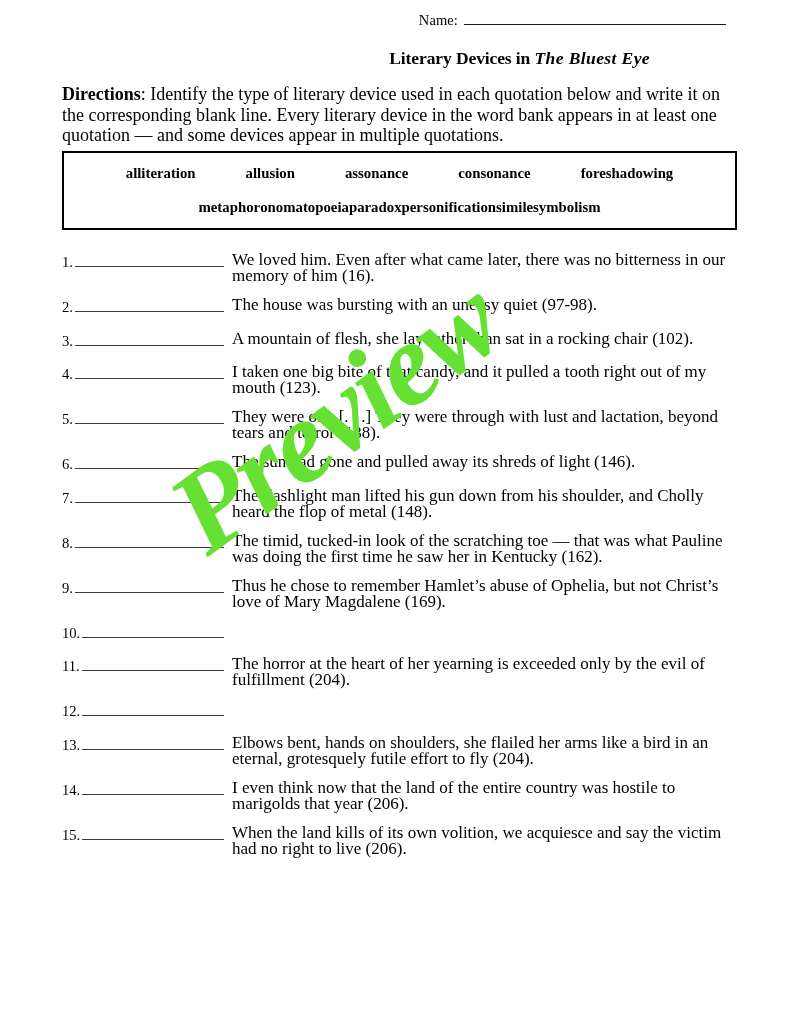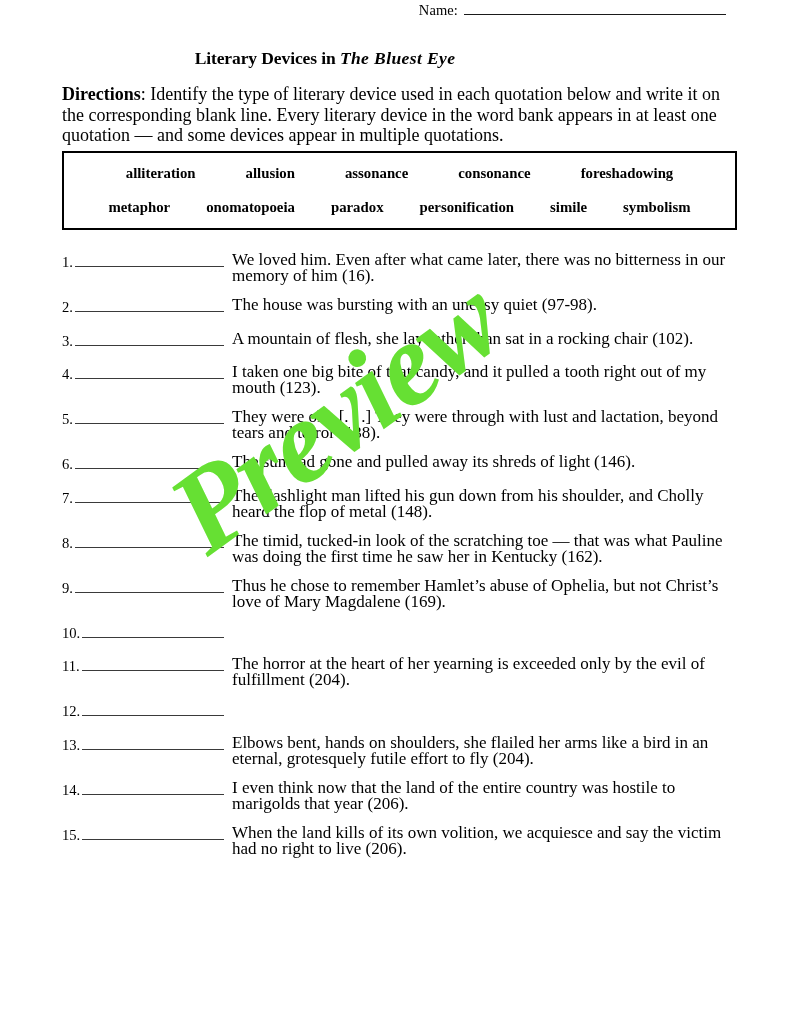--- a/index.html
+++ b/index.html
@@ -17,21 +17,21 @@
     width: 786px;
     height: 1024px;
     background: #ffffff;
     overflow: hidden;
     box-sizing: border-box;
   }
 
   
   .name-row {
     position: absolute;
-    top: 1px;
+    top: 11px;
     left: 0;
     width: 786px;
     display: flex;
     justify-content: flex-end;
     align-items: baseline;
     padding-right: 60px;
     box-sizing: border-box;
   }
   .name-label {
     font-size: 14.5px;
@@ -44,21 +44,21 @@
     margin-left: 6px;
     height: 13px;
   }
 
   
   .title {
     position: absolute;
     top: 48px;
     left: 0;
     width: 650px;
-    text-align: center;
+    text-align: right;
     font-size: 17.5px;
     font-weight: bold;
     letter-spacing: -0.1px;
   }
   .title .book {
     font-style: italic;
     font-weight: bold;
     letter-spacing: 0.4px;
   }
 
@@ -90,21 +90,21 @@
   .wb-row {
     display: flex;
     justify-content: center;
     align-items: baseline;
     font-weight: bold;
     font-size: 14.8px;
   }
   .wb-row.row1 { padding: 2px 0 0 0; }
   .wb-row.row2 { padding: 17px 0 1px 0; }
   .wb-row.row1 .wb-term { margin: 0 25px; }
-  .wb-row.row2 .wb-term { margin: 0 18px; }
+  .wb-row.row2 .wb-term { margin: 0 0; }
   .wb-term { white-space: nowrap; text-align: right; }
 
   
   .items {
     position: absolute;
     top: 252px;
     left: 0;
     width: 786px;
   }
   .item {

